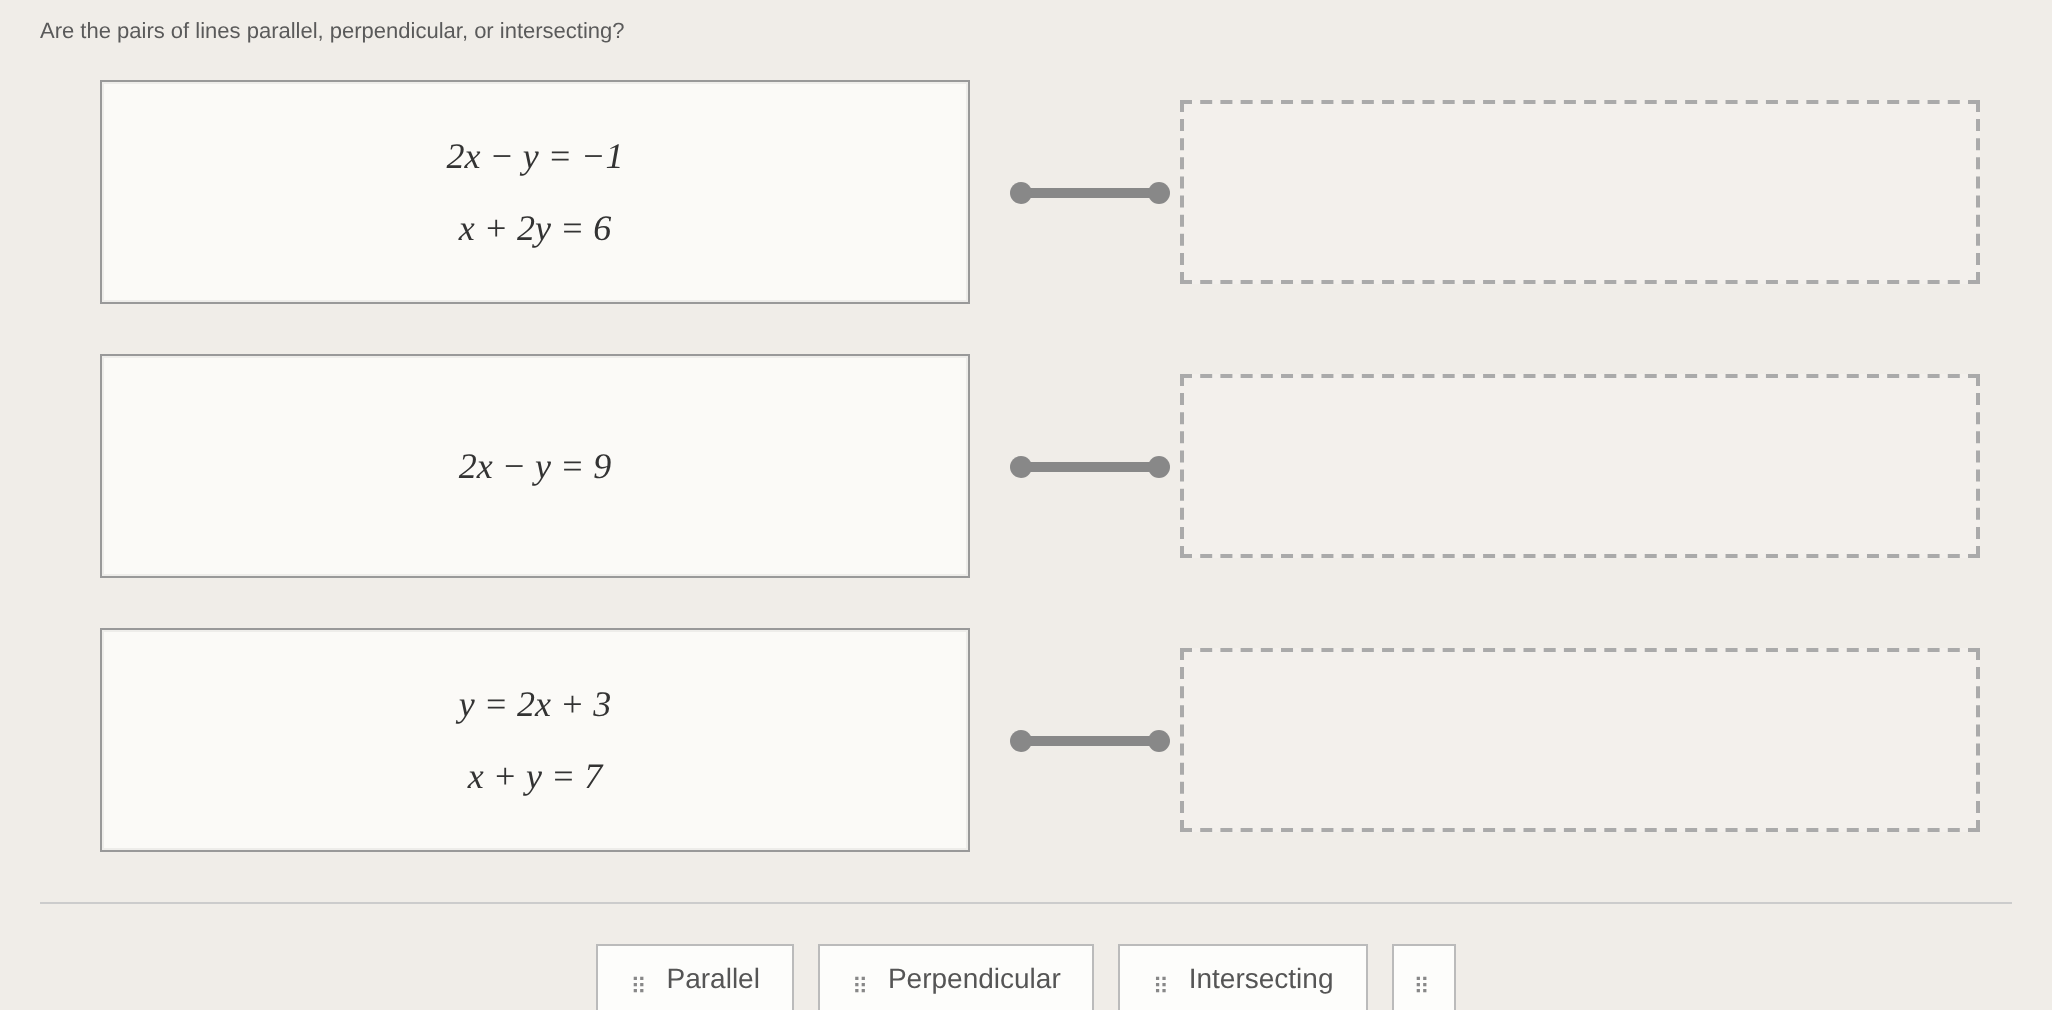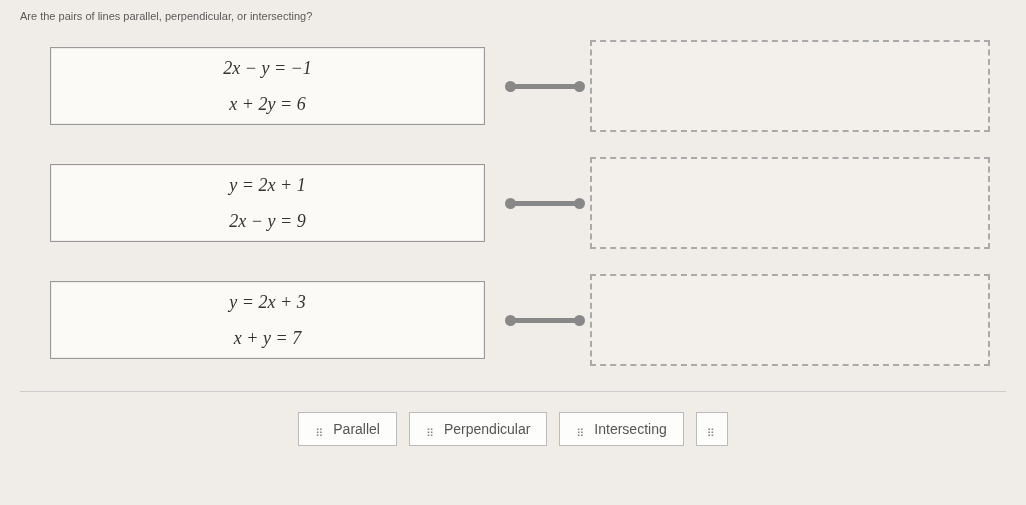--- a/index.html
+++ b/index.html
@@ -19,21 +19,21 @@
       padding-left: 30px;
     }
     .pair-row {
       display: flex;
       align-items: center;
       margin-bottom: 25px;
       position: relative;
     }
     .eq-box {
       width: 435px;
-      height: 78px;
+      height: 112px;
       border: 1px solid #999;
       background: #fbfaf7;
       box-shadow: inset 0 0 0 1px rgba(0,0,0,0.05);
       display: flex;
       flex-direction: column;
       justify-content: center;
       align-items: center;
       font-family: 'Times New Roman', serif;
       font-size: 18px;
       font-style: italic;
@@ -119,21 +119,20 @@
     <div class="eq-box">
       <div class="eq-line">2x − y = −1</div>
       <div class="eq-line">x + 2y = 6</div>
     </div>
     <div class="connector"></div>
     <div class="drop-zone"></div>
   </div>
 
   <div class="pair-row">
     <div class="eq-box">
-      <div class="eq-line">y = 2x + 1</div>
       <div class="eq-line">2x − y = 9</div>
     </div>
     <div class="connector"></div>
     <div class="drop-zone"></div>
   </div>
 
   <div class="pair-row">
     <div class="eq-box">
       <div class="eq-line">y = 2x + 3</div>
       <div class="eq-line">x + y = 7</div>

